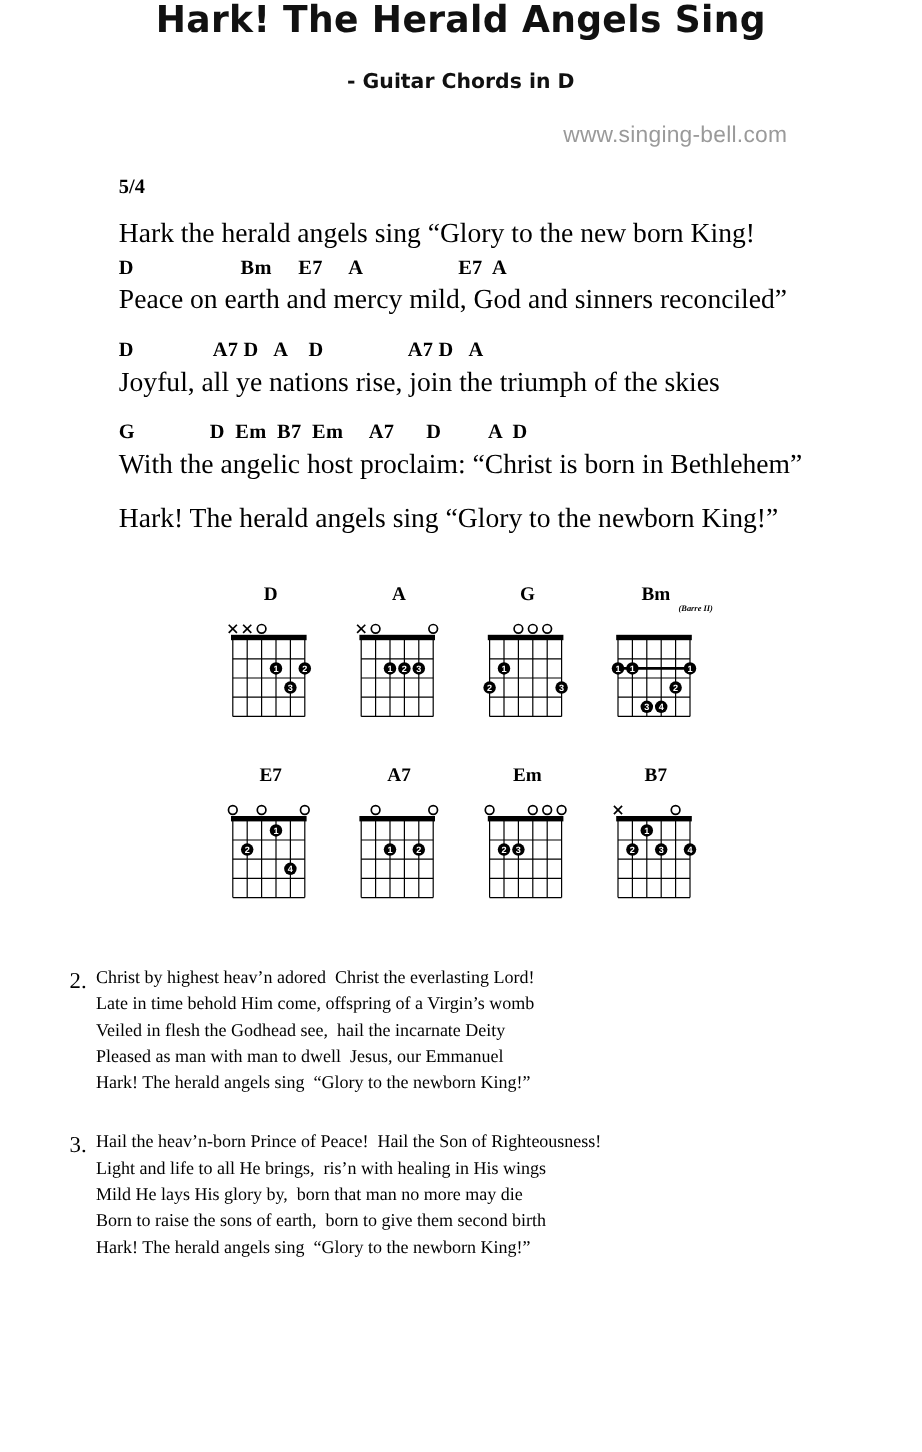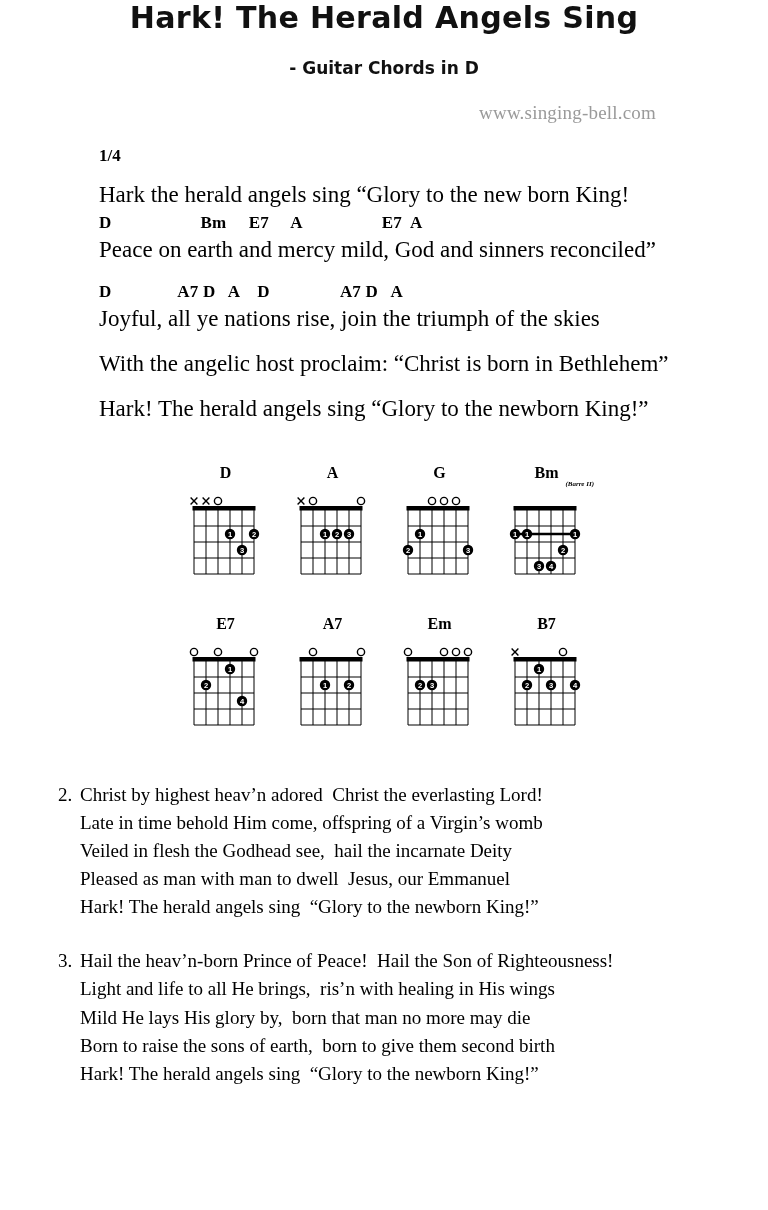--- a/index.html
+++ b/index.html
@@ -34,21 +34,21 @@
     font-family: "DejaVu Sans", sans-serif;
     font-weight: bold;
     font-size: 17px;
     margin-top: 24px;
     color: #111111;
   }
   .site-url {
     text-align: right;
     padding-right: 112px;
     margin-top: 24px;
-    font-family: Liberation Serif, serif;
+    font-family: Liberation Sans, sans-serif;
     font-size: 19px;
     color: #9a9a9a;
     letter-spacing: 0.2px;
   }
 
   
   .sheet {
     margin-left: 99px;
     margin-top: 22px;
     width: 600px;
@@ -140,49 +140,50 @@
     font-size: 19px;
     width: 22px;
     flex: 0 0 22px;
     line-height: 1.48;
   }
   .verse-lines {
     flex: 1 1 auto;
   }
   .verse-lines div {
     font-family: "Liberation Serif", serif;
-    font-size: 19px;
+    font-size: 15px;
     line-height: 1.48;
     white-space: pre;
   }
 </style>
 </head>
 <body>
 
 <div class="header">
   <div class="song-title">Hark! The Herald Angels Sing</div>
   <div class="song-subtitle">- Guitar Chords in D</div>
 </div>
 <div class="site-url">www.singing-bell.com</div>
 
 <div class="sheet">
-  <div class="time-signature">1/4</div>
+  <div class="time-signature">5/4</div>
   <div class="verse-block" id="stanza-container">
       <div class="stanza-line">
         <div class="lyric-row">Hark the herald angels sing “Glory to the new born King!</div>
       </div>
       <div class="stanza-line">
         <div class="chord-row">D                    Bm     E7     A                  E7  A</div>
         <div class="lyric-row">Peace on earth and mercy mild, God and sinners reconciled”</div>
       </div>
       <div class="stanza-line spaced">
         <div class="chord-row">D               A7 D   A    D                A7 D   A</div>
         <div class="lyric-row">Joyful, all ye nations rise, join the triumph of the skies</div>
       </div>
       <div class="stanza-line spaced">
+        <div class="chord-row">G              D  Em  B7  Em     A7      D         A  D</div>
         <div class="lyric-row">With the angelic host proclaim: “Christ is born in Bethlehem”</div>
       </div>
       <div class="stanza-line spaced">
         <div class="lyric-row">Hark! The herald angels sing “Glory to the newborn King!”</div>
       </div>
     </div>
 </div>
 
 <div class="diagram-area" id="diagram-area">
     <div class="diagram-row">

